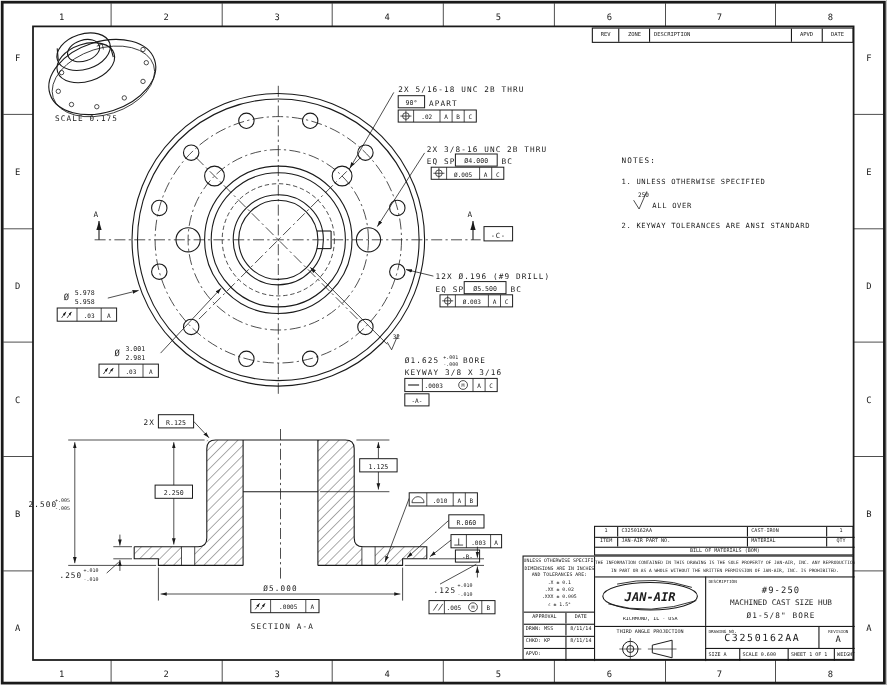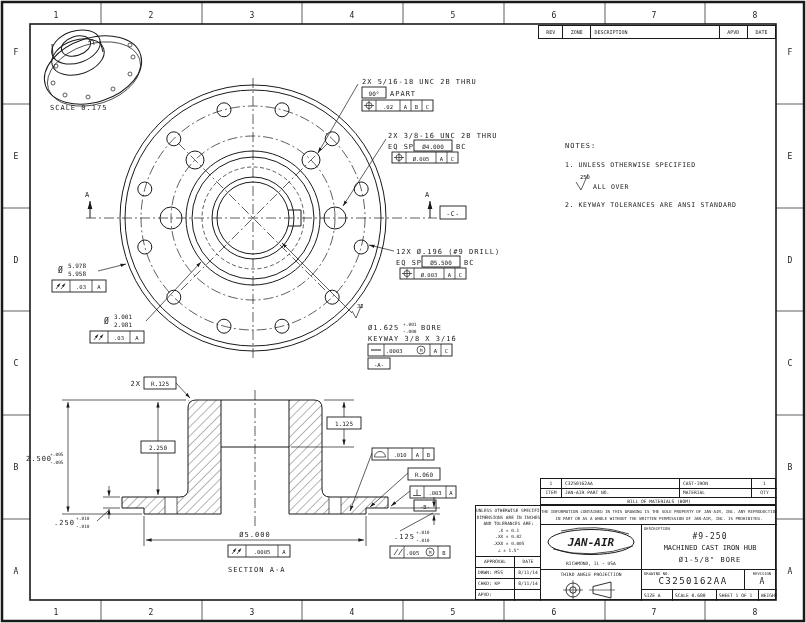--- a/index.html
+++ b/index.html
@@ -536,21 +536,21 @@
       <line x1="2" y1="10" x2="22" y2="10" stroke="#1a1a1a" stroke-width="0.6"></line>
       <line x1="12" y1="0" x2="12" y2="20" stroke="#1a1a1a" stroke-width="0.6"></line>
       <path d="M32,6.5 L50,2 L50,18 L32,13.5 Z" fill="none" stroke="#1a1a1a" stroke-width="0.9"></path>
       <line x1="28" y1="10" x2="54" y2="10" stroke="#1a1a1a" stroke-width="0.6"></line>
     </svg>
   </div>
 
   <div class="cell" style="left:165px;top:18px;width:136px;height:45px;border-top:1px solid #1a1a1a;border-left:1px solid #1a1a1a;">
     <div class="cell" style="left:2px;top:1px;font-size:3.9px;">DESCRIPTION</div>
     <div class="cell ctr" style="left:0;top:7px;width:136px;font-size:8px;letter-spacing:1px;">#9-250</div>
-    <div class="cell ctr" style="left:0;top:19px;width:136px;font-size:7px;">MACHINED CAST IRON HUB</div>
+    <div class="cell ctr" style="left:0;top:19px;width:136px;font-size:7px;">MACHINED CAST SIZE HUB</div>
     <div class="cell ctr" style="left:0;top:31px;width:136px;font-size:7px;letter-spacing:1px;">Ø1-5/8" BORE</div>
   </div>
 
   <div class="cell" style="left:165px;top:63px;width:136px;height:20px;border-top:1px solid #1a1a1a;border-left:1px solid #1a1a1a;">
     <div class="cell" style="left:2px;top:1px;font-size:3.9px;">DRAWING NO.</div>
     <div class="cell ctr" style="left:0;top:6px;width:102px;font-size:9px;letter-spacing:1.5px;">C3250162AA</div>
     <div class="cell bl" style="left:102px;top:0;width:34px;height:20px;">
       <div class="cell ctr" style="left:0;top:1px;width:34px;font-size:3.8px;">REVISION</div>
       <div class="cell ctr" style="left:0;top:7px;width:34px;font-size:8px;">A</div>
     </div>

